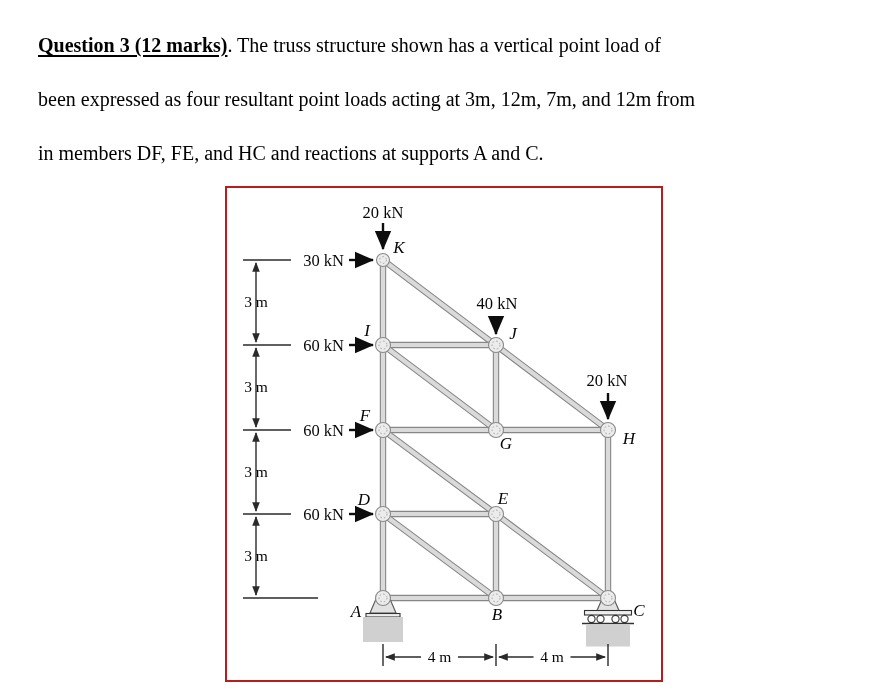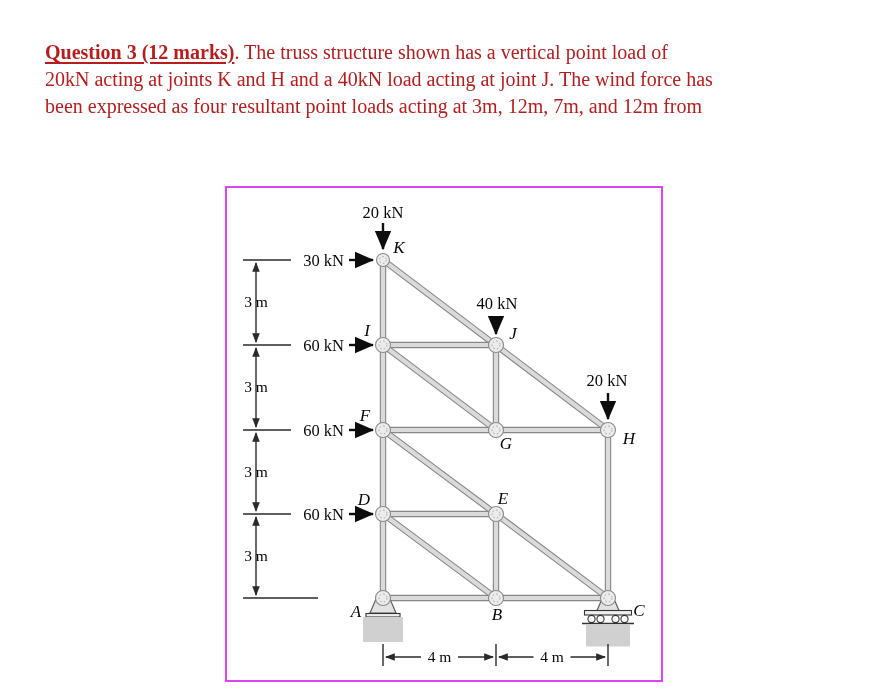--- a/index.html
+++ b/index.html
@@ -1,32 +1,32 @@
 <!DOCTYPE html>
 <html><head>
 <meta charset="utf-8">
 <style>
   html,body{margin:0;padding:0;background:#fff;}
   .page{
     position:relative;width:886px;height:693px;background:#ffffff;overflow:hidden;
     font-family:"Liberation Serif","DejaVu Serif",serif;color:#000;
   }
   .question{
-    position:absolute;left:32px;top:26px;width:832px;margin:13px;
-    font-size:20px;line-height:27px;color:#b91c1c;
+    position:absolute;left:32px;top:26px;width:832px;margin:6px;
+    font-size:20px;line-height:27px;color:#000000;
   }
   .q-head{
     font-weight:bold;
     text-decoration:underline;
     text-decoration-thickness:2px;
     text-underline-offset:3px;
   }
   .figure{
     position:absolute;left:225px;top:186px;width:438px;height:496px;
-    border:2px solid #d946ef;box-sizing:border-box;background:#fff;
+    border:2px solid #b91c1c;box-sizing:border-box;background:#fff;
   }
   .figure svg{display:block;}
   svg text{font-family:"Liberation Serif","DejaVu Serif",serif;fill:#060606;}
   .lbl{font-size:16.5px;}
   .jl{font-size:17px;font-style:italic;}
   .dim{font-size:15.5px;}
   .mo{stroke:#878787;stroke-width:6.4;stroke-linecap:round;fill:none;}
   .mi{stroke:#dadada;stroke-width:4.2;stroke-linecap:round;fill:none;}
   .arrow{stroke:#0d0d0d;stroke-width:2.4;fill:none;}
   .dimline{stroke:#2a2a2a;stroke-width:1.4;fill:none;}
@@ -36,24 +36,24 @@
   .plate{fill:#eeeeee;stroke:#333;stroke-width:1.1;}
   .block{fill:#d0d0d0;stroke:none;}
   .roller{fill:#fdfdfd;stroke:#333;stroke-width:1.1;}
 </style>
 </head>
 <body>
 
 <div class="page">
 
   <p class="question"><span class="q-head">Question 3 (12 marks)</span><span>. The truss structure shown has a vertical point load of</span><br>
-<span>20kN acting at joints K and H and a 40kN load acting at joint J. The wind force has</span><br>
+<br>
 <span>been expressed as four resultant point loads acting at 3m, 12m, 7m, and 12m from</span><br>
 <br>
-</p>
+<span>in members DF, FE, and HC and reactions at supports A and C.</span></p>
 
   <div class="figure">
     <svg width="434" height="492" viewBox="2 2 434 492">
       <defs>
         <marker id="mA" viewBox="0 0 8 8" markerWidth="8" markerHeight="8" refX="7.5" refY="4" orient="auto-start-reverse">
           <path d="M0,0.6 L8,4 L0,7.4 Z" fill="#0d0d0d"></path>
         </marker>
         <marker id="mD" viewBox="0 0 7 7" markerWidth="7" markerHeight="7" refX="6.3" refY="3.5" orient="auto-start-reverse">
           <path d="M0,0.8 L7,3.5 L0,6.2 Z" fill="#2a2a2a"></path>
         </marker>

